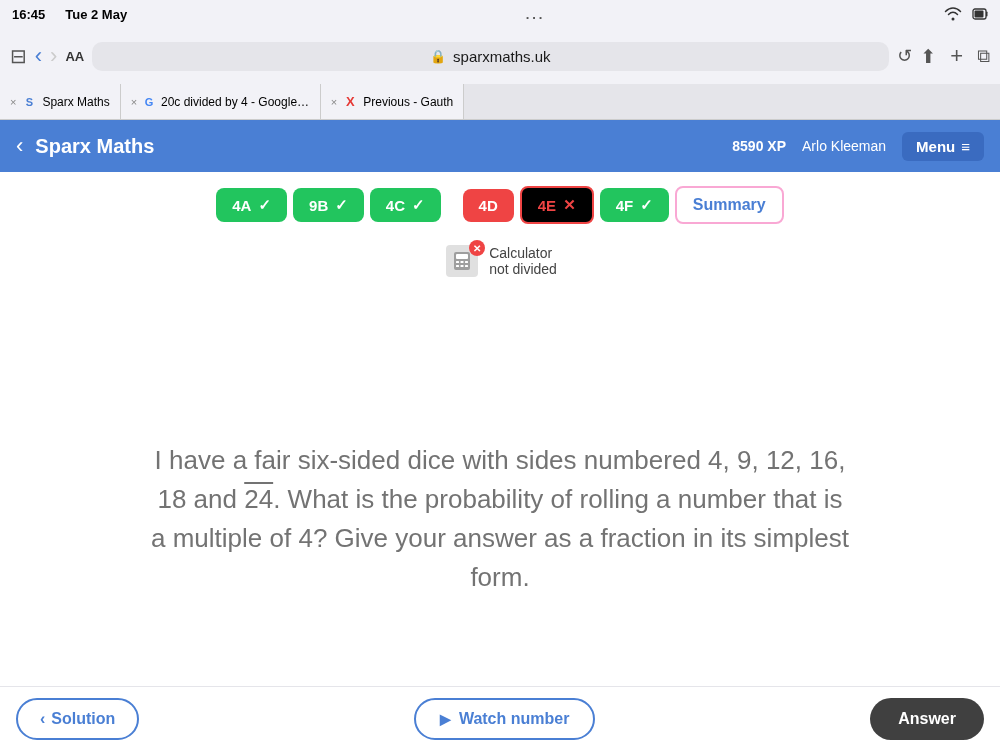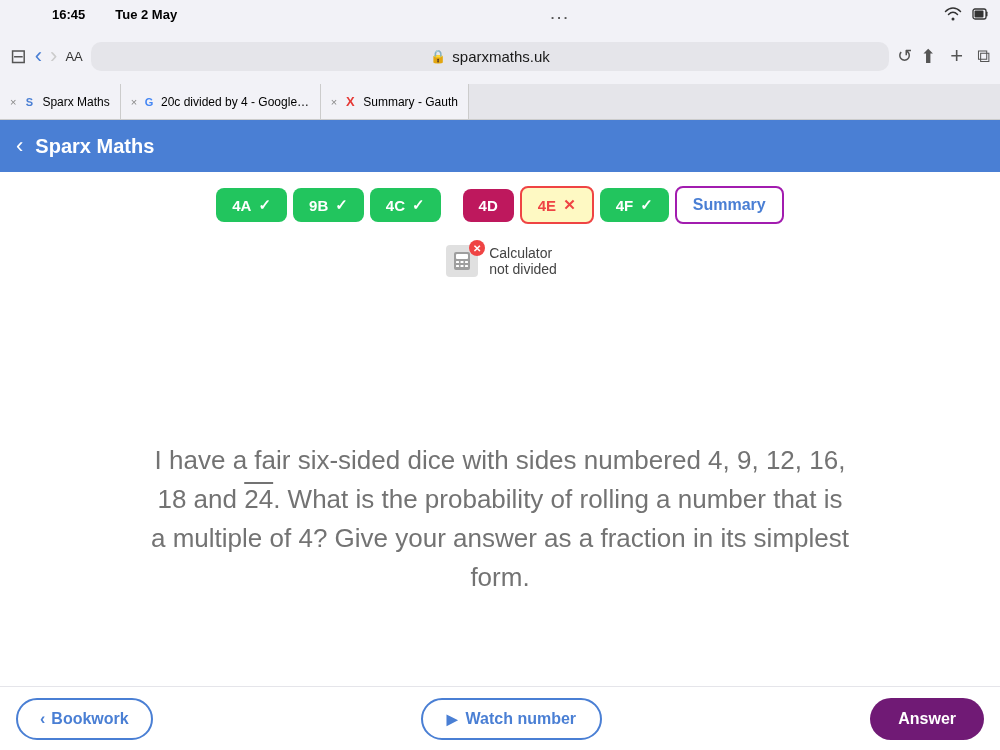--- a/index.html
+++ b/index.html
@@ -4,30 +4,30 @@
   <style>
     * { margin: 0; padding: 0; box-sizing: border-box; }
     body { width: 1000px; height: 750px; overflow: hidden; font-family: -apple-system, BlinkMacSystemFont, 'Segoe UI', sans-serif; background: #fff; }
 
     
     .status-bar {
       display: flex; justify-content: space-between; align-items: center;
       padding: 4px 12px; font-size: 13px; font-weight: 600;
       background: #f2f2f7; height: 28px;
     }
-    .status-left { display: flex; gap: 30px; margin-left: 40px; }
+    .status-left { display: flex; gap: 20px; }
     .status-right { display: flex; gap: 10px; align-items: center; }
 
     
     .browser-chrome {
       background: #f2f2f7; padding: 6px 10px 6px; display: flex; align-items: center; gap: 8px; height: 56px;
     }
     .browser-btn { background: none; border: none; cursor: pointer; font-size: 18px; color: #555; }
     .browser-btn.disabled { color: #ccc; }
-    .aa-btn { font-size: 13px; font-weight: 400; color: #333; background: none; border: none; cursor: pointer; }
+    .aa-btn { font-size: 13px; font-weight: 700; color: #333; background: none; border: none; cursor: pointer; }
     .address-bar {
       flex: 1; background: #e5e5ea; border-radius: 10px; padding: 6px 14px;
       display: flex; align-items: center; justify-content: center; gap: 6px; font-size: 15px;
     }
     .lock-icon { color: #666; font-size: 13px; }
     .url-text { color: #1a1a1a; font-weight: 500; }
     .refresh-btn { background: none; border: none; font-size: 18px; color: #555; cursor: pointer; }
     .browser-actions { display: flex; gap: 14px; }
     .browser-action-btn { background: none; border: none; font-size: 20px; color: #555; cursor: pointer; }
 
@@ -64,23 +64,23 @@
     
     .section-tabs {
       display: flex; align-items: center; justify-content: center;
       padding: 14px 0 6px; gap: 6px; flex-wrap: wrap;
     }
     .sec-tab {
       padding: 8px 16px; border-radius: 8px; font-size: 15px; font-weight: 700;
       cursor: pointer; border: none; display: flex; align-items: center; gap: 7px; justify-content: center;
     }
     .sec-tab.green { background: #22c55e; color: white; }
-    .sec-tab.active-dark { background: #be185d; color: white; margin-left: 16px; }
-    .sec-tab.red-outline { background: #fef9c3; color: #ef4444; border: 2px solid #ef4444; }
-    .sec-tab.summary { background: white; color: #4a7fd4; border: 2px solid #a21caf; font-weight: 700; font-size: 16px; }
+    .sec-tab.active-dark { background: #ef4444; color: white; margin-left: 16px; }
+    .sec-tab.red-outline { background: #000000; color: #ef4444; border: 2px solid #ef4444; }
+    .sec-tab.summary { background: white; color: #4a7fd4; border: 2px solid #f9a8d4; font-weight: 700; font-size: 16px; }
 
     
     .bookwork-area {
       display: flex; align-items: center; justify-content: center;
       padding: 12px 0 8px; gap: 20px;
     }
     .bookwork-code {
       background: #2d4a8a; color: white; padding: 10px 22px;
       border-radius: 8px; font-size: 16px; font-weight: 600;
     }
@@ -122,21 +122,21 @@
       display: flex; align-items: center; gap: 6px;
       background: white; border: 2px solid #4a7fd4; color: #4a7fd4;
       padding: 10px 22px; border-radius: 50px; font-size: 16px; font-weight: 600; cursor: pointer;
     }
     .watch-btn {
       display: flex; align-items: center; gap: 8px;
       background: white; border: 2px solid #4a7fd4; color: #4a7fd4;
       padding: 10px 24px; border-radius: 50px; font-size: 16px; font-weight: 600; cursor: pointer;
     }
     .answer-btn {
-      background: #701a75; color: white; border: none;
+      background: #404040; color: white; border: none;
       padding: 12px 28px; border-radius: 50px; font-size: 16px; font-weight: 700; cursor: pointer;
     }
 
     .main-content {
       display: flex; flex-direction: column;
       height: calc(750px - 28px - 56px - 36px - 52px);
     }
   </style>
 </head>
 <body>
@@ -188,27 +188,35 @@
     <span class="tab-title">Sparx Maths</span>
   </div>
   <div class="tab">
     <span class="tab-close">×</span>
     <span class="tab-favicon" style="color:#4285f4;font-weight:700;">G</span>
     <span class="tab-title">20c divided by 4 - Google Search</span>
   </div>
   <div class="tab">
     <span class="tab-close">×</span>
     <span class="tab-favicon" style="color:#e53935;font-weight:700;font-size:13px;">X</span>
-    <span class="tab-title">Summary - Gauth</span>
+    <span class="tab-title">Previous - Gauth</span>
   </div>
 </div>
 
 <div class="nav-bar">
   <button class="nav-back">‹</button>
   <span class="nav-title">Sparx Maths</span>
+  <div class="nav-right">
+    <span class="xp-text">8590 XP</span>
+    <span class="user-name">Arlo Kleeman</span>
+    <button class="menu-btn">
+      <span>Menu</span>
+      <span>≡</span>
+    </button>
+  </div>
 </div>
 
 <div class="main-content">
 
   <div class="section-tabs">
     <button class="sec-tab green">
       <span>4A</span>
       <span>✓</span>
     </button>
     <button class="sec-tab green">
@@ -264,20 +272,20 @@
     <p class="question-text">
       I have a fair six-sided dice with sides numbered 4, 9, 12, 16, 18 and <span style="text-decoration:overline;">24</span>. What is the probability of rolling a number that is a multiple of 4? Give your answer as a fraction in its simplest form.
     </p>
   </div>
 
 </div>
 
 <div class="bottom-bar">
   <button class="prev-btn">
     <span>‹</span>
-    <span>Bookwork</span>
+    <span>Solution</span>
   </button>
   <button class="watch-btn">
     <span style="font-size:14px;">▶</span>
     <span>Watch number</span>
   </button>
   <button class="answer-btn">Answer</button>
 </div>
 
 </body></html>

